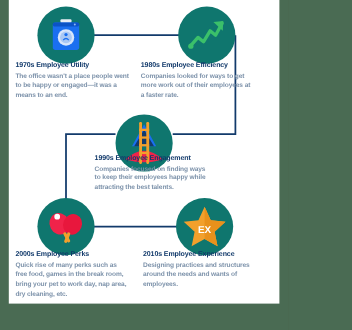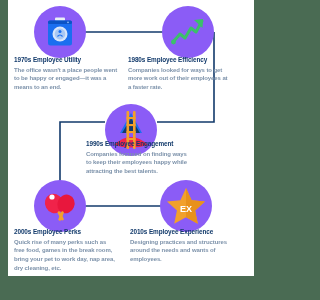--- a/index.html
+++ b/index.html
@@ -34,21 +34,21 @@
     pointer-events: none;
   }
   .node {
     position: absolute;
   }
   .badge {
     position: absolute;
     width: 52px;
     height: 52px;
     border-radius: 50%;
-    background: #8b5cf6;
+    background: #0f766e;
     display: flex;
     align-items: center;
     justify-content: center;
   }
   .badge svg { display: block; }
   .txt {
     position: absolute;
     width: 104px;
   }
   .hd {

